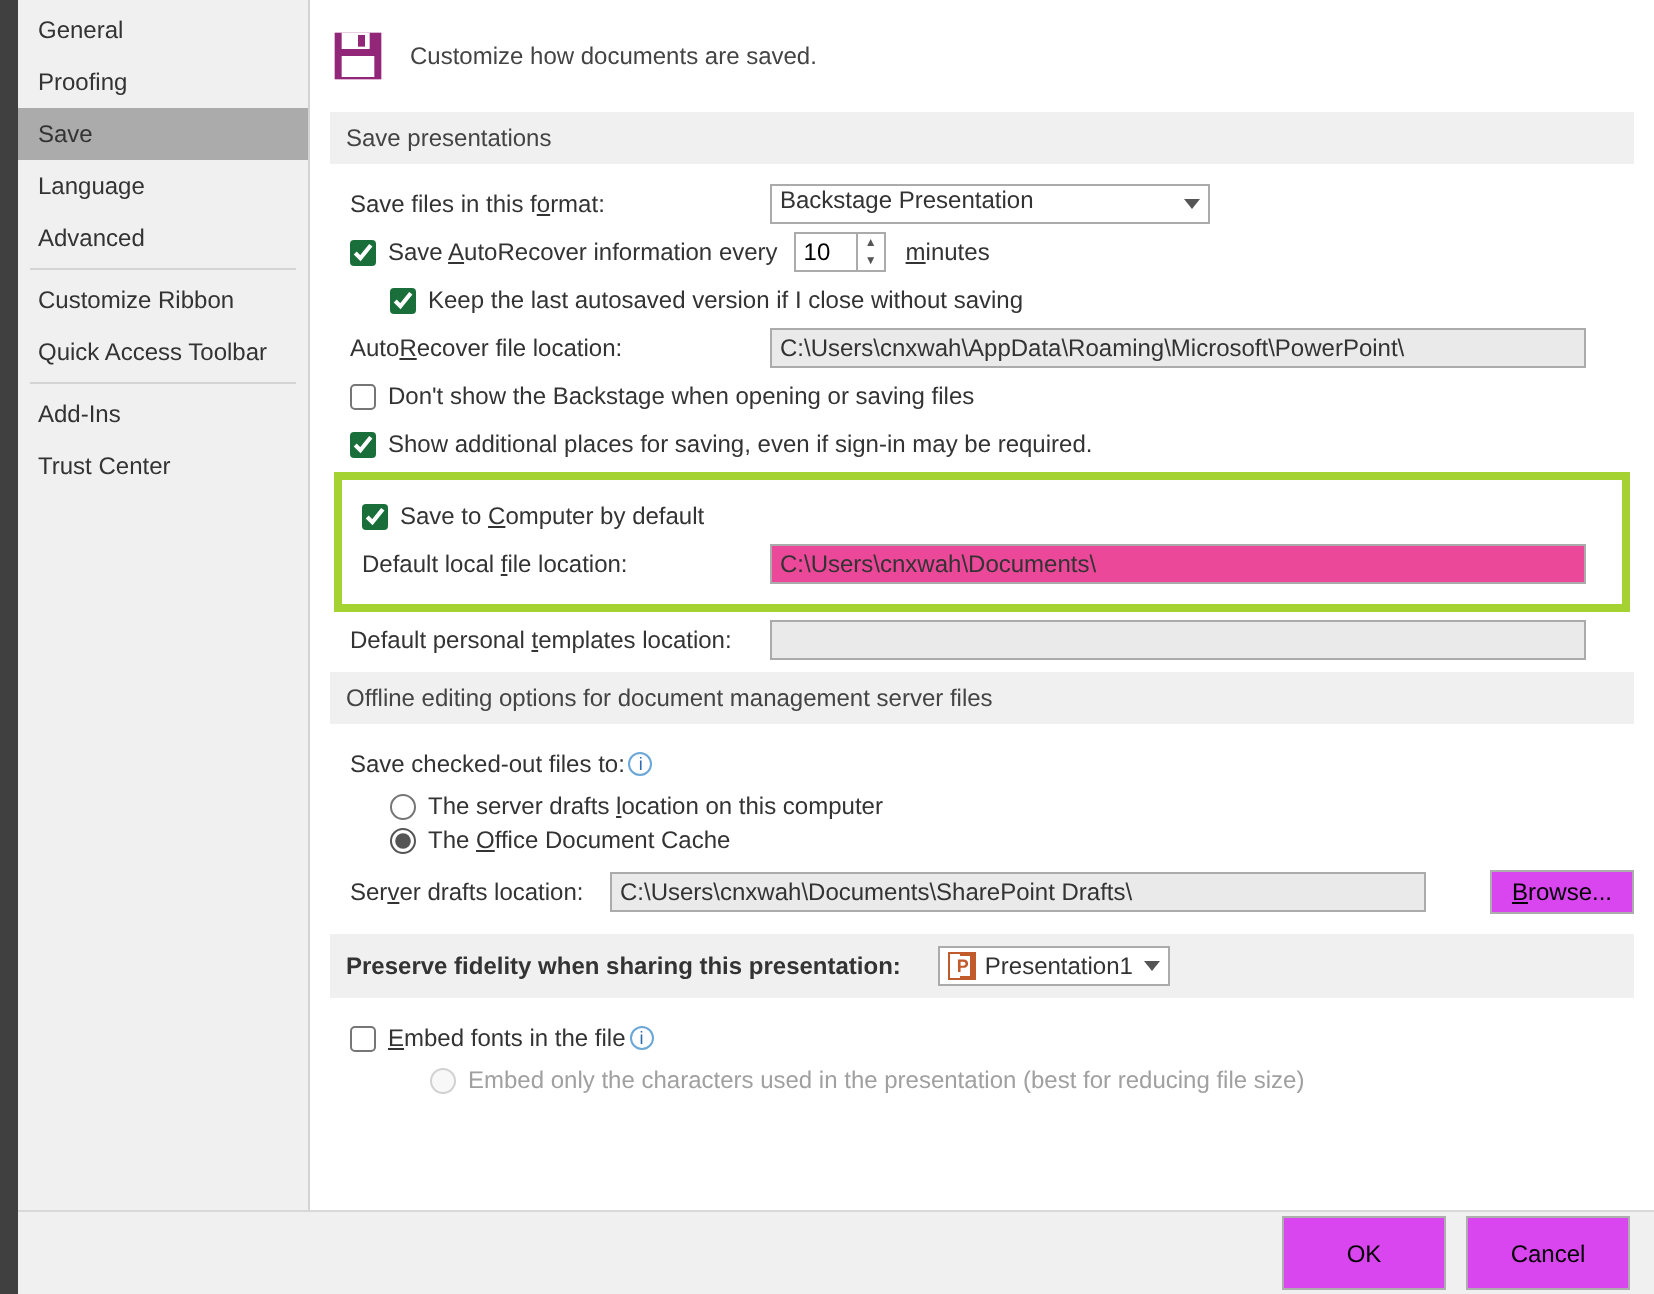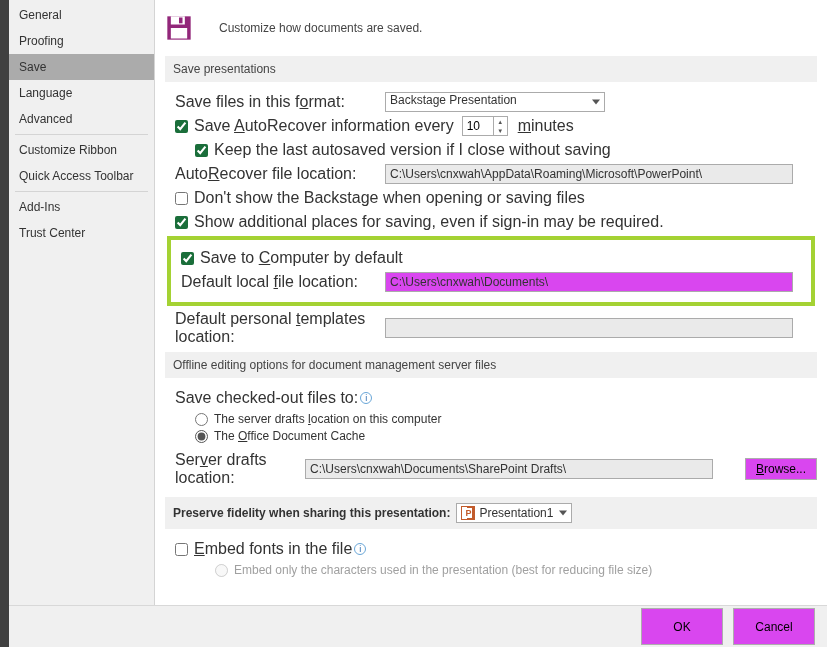--- a/index.html
+++ b/index.html
@@ -4,47 +4,47 @@
 <style>
 * { box-sizing: border-box; margin: 0; padding: 0; font-family: "Segoe UI", Tahoma, sans-serif; }
 html, body { width: 827px; height: 647px; overflow: hidden; background: #404040; }
 .dialog { position: absolute; left: 9px; top: 0; width: 818px; height: 647px; background: #f0f0f0; display: flex; flex-direction: column; }
 .body { flex: 1; display: flex; overflow: hidden; }
 .sidebar { width: 146px; background: #f0f0f0; border-right: 1px solid #d4d4d4; padding-top: 2px; }
 .sidebar-item { padding: 6px 10px; font-size: 12px; color: #333; cursor: pointer; }
 .sidebar-item.active { background: #ababab; }
 .sidebar .divider { height: 1px; background: #d4d4d4; margin: 2px 6px; }
 .content { flex: 1; background: #fff; padding: 14px 10px 10px 10px; overflow: auto; font-size: 12px; color: #333; }
-.header-line { display: flex; align-items: center; gap: 26px; margin-bottom: 14px; }
+.header-line { display: flex; align-items: center; gap: 12px; margin-bottom: 14px; }
 .header-text { font-size: 12px; color: #444; }
 .section-title { background: #f0f0f0; color: #444; font-weight: normal; font-size: 12px; padding: 6px 8px; margin: 6px 0 10px 0; }
 .row { display: flex; align-items: center; margin: 4px 0 4px 10px; min-height: 20px; }
-.row label, .row span.txt { font-size: 16px; }
+.row label, .row span.txt { font-size: 12px; }
 .chk { width: 13px; height: 13px; margin-right: 6px; accent-color: #767676; }
 .chk:checked { accent-color: #1a6e3a; }
 input[type=checkbox] { cursor:pointer; }
 .select { height: 20px; border: 1px solid #ababab; background: #fff; font-size: 12px; padding: 0 18px 0 4px; appearance: none; position: relative; }
 .select-wrap { position: relative; display: inline-block; }
 .select-wrap::after { content: ""; position: absolute; right: 5px; top: 50%; width: 0; height: 0; border-left: 4px solid transparent; border-right: 4px solid transparent; border-top: 5px solid #555; transform: translateY(-50%); pointer-events: none; }
 .spinner { display: inline-flex; align-items: center; border: 1px solid #ababab; height: 20px; }
 .spinner input { width: 30px; height: 18px; border: none; text-align: left; padding-left: 4px; font-size: 12px; outline: none; }
 .spinner .sbtns { display: flex; flex-direction: column; width: 14px; height: 18px; border-left: 1px solid #ababab; }
 .spinner .sbtn { flex: 1; display: flex; align-items: center; justify-content: center; font-size: 6px; color: #555; cursor: pointer; }
 .path-input { height: 20px; border: 1px solid #ababab; background: #eaeaea; font-size: 12px; padding: 0 4px; color: #333; }
-.path-input.hl { background: #d946ef; }
+.path-input.hl { background: #ec4899; }
 .radio-row { display: flex; align-items: center; margin: 3px 0 3px 30px; }
 .radio { width: 13px; height: 13px; margin-right: 6px; accent-color: #555; }
 .info-icon { display: inline-block; width: 12px; height: 12px; border: 1px solid #6aa7d8; border-radius: 50%; color: #2a6bb0; font-size: 9px; line-height: 10px; text-align: center; margin-left: 2px; vertical-align: middle; }
 .highlight-box { border: 4px solid #a4d233; padding: 4px 0 6px 0; margin: 0 2px 4px 2px; }
 .btn { min-width: 72px; height: 22px; background: #d946ef; border: 1px solid #adadad; font-size: 12px; cursor: pointer; }
 .footer { height: 42px; background: #f0f0f0; border-top: 1px solid #d8d8d8; display: flex; align-items: center; justify-content: flex-end; gap: 10px; padding-right: 12px; }
 .footer .btn { min-width: 82px; height: 37px; }
 .pp-icon { width: 14px; height: 14px; display: inline-flex; align-items: center; justify-content: center; border: 1px solid #c25b2b; color: #c25b2b; font-size: 9px; font-weight: bold; margin-right: 4px; vertical-align: middle; background: linear-gradient(to right, #fff 40%, #c25b2b 40%); }
 .pp-icon span { background:#fff; padding:0 1px; }
-.preserve-title { background: #f0f0f0; padding: 6px 8px; margin: 10px 0; display: flex; align-items: center; gap: 6px; font-weight: bold; }
+.preserve-title { background: #f0f0f0; padding: 6px 8px; margin: 10px 0; display: flex; align-items: center; gap: 19px; font-weight: bold; }
 .preserve-select { display: inline-flex; align-items: center; background: #fff; border: 1px solid #ababab; height: 20px; padding: 0 18px 0 4px; font-size: 12px; position: relative; font-weight: normal;}
 .preserve-wrap { position: relative; display: inline-flex; }
 .preserve-wrap::after { content: ""; position: absolute; right: 5px; top: 50%; width: 0; height: 0; border-left: 4px solid transparent; border-right: 4px solid transparent; border-top: 5px solid #555; transform: translateY(-50%); pointer-events: none; }
 .disabled-text { color: #a0a0a0; }
 u { text-decoration: underline; }
 </style>
 </head>
 <body>
 
 <div class="dialog">

